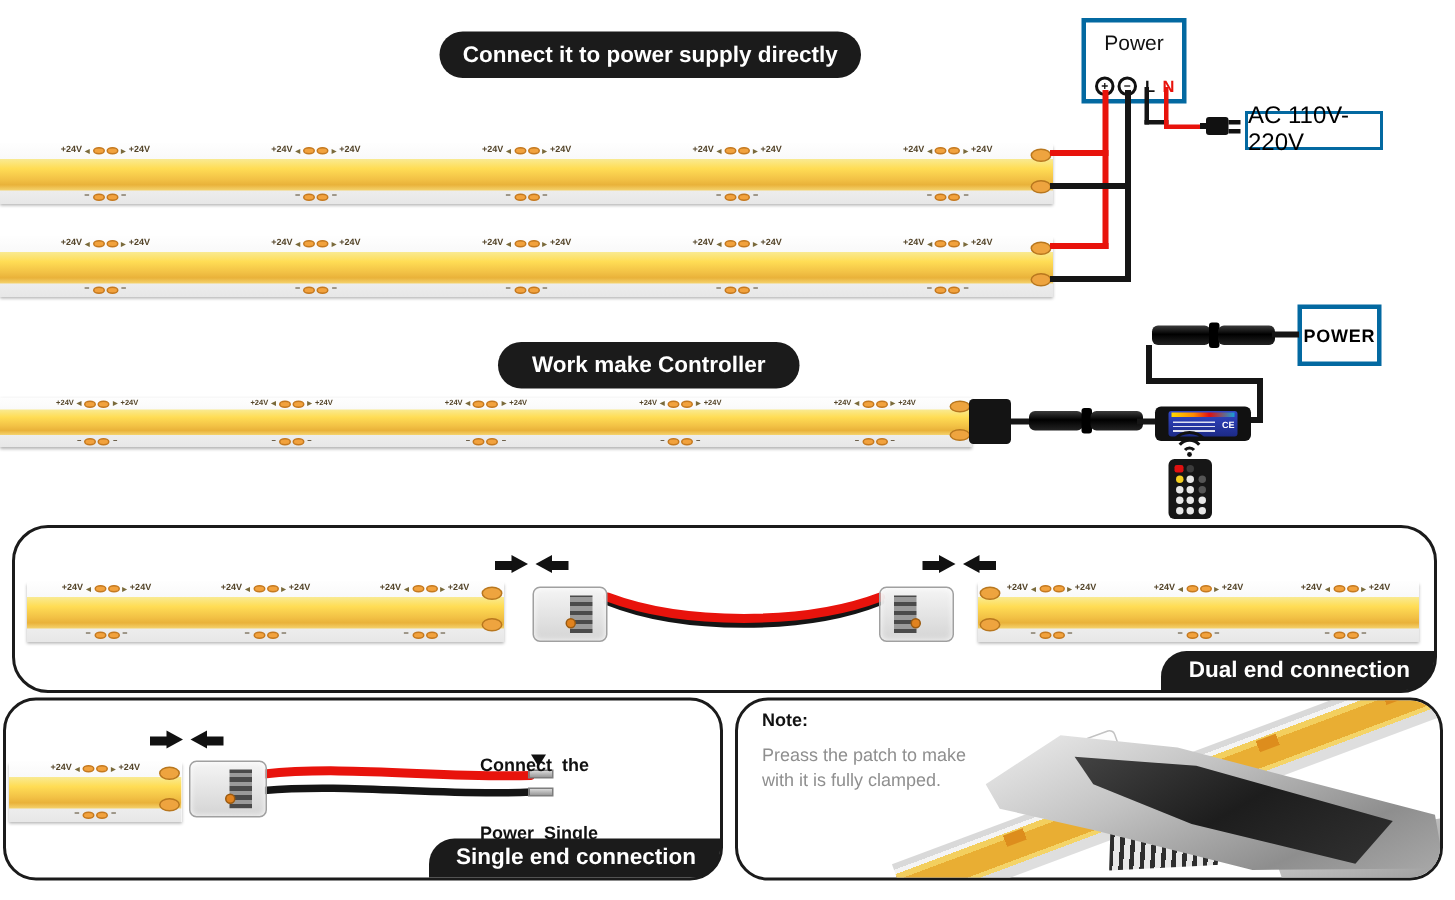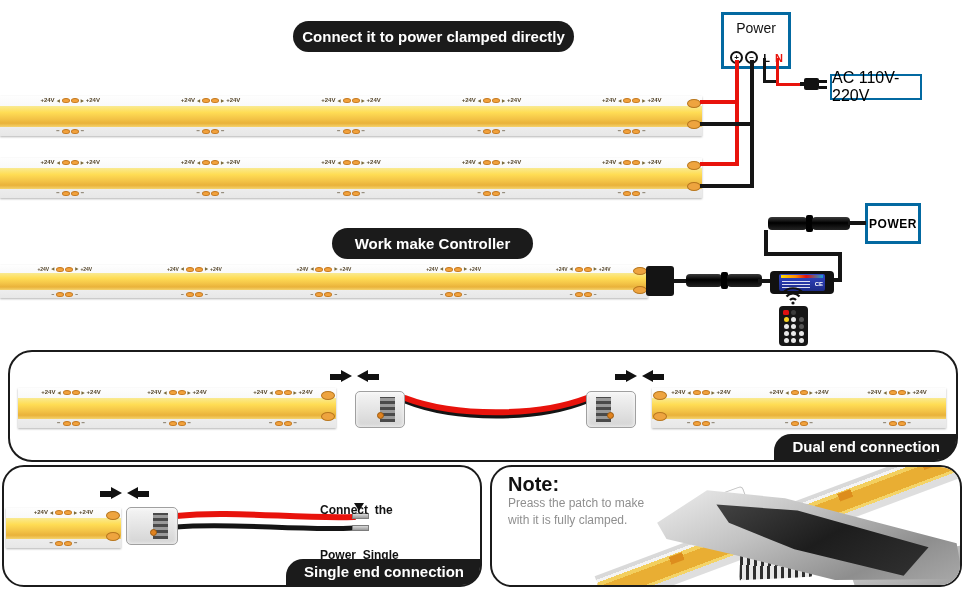--- a/index.html
+++ b/index.html
@@ -119,40 +119,40 @@
       clip-path:polygon(6% 18%,100% 0,86% 100%,0 92%); z-index:2; opacity:.92; }
   .tool-arm { position:absolute; left:845px; top:543px; width:118px; height:46px;
       background:linear-gradient(160deg,#dcdcdc,#999); clip-path:polygon(0 38%,100% 0,100% 100%,8% 100%); z-index:3; }
   .tool-base { position:absolute; left:652px; top:480px; width:312px; height:102px;
       background:linear-gradient(155deg,#f2f2f2,#c2c2c2 40%,#8e8e8e 75%,#ababab);
       clip-path:polygon(1% 40%,17% 8%,42% 16%,97% 60%,99% 95%,58% 96%,24% 70%,4% 56%); z-index:4; }
   .tool-facet { position:absolute; left:652px; top:480px; width:312px; height:102px;
       background:linear-gradient(150deg,#5a5a5a,#1d1d1d 55%,#383838);
       clip-path:polygon(20% 22%,46% 28%,88% 64%,80% 92%,45% 66%,24% 40%); z-index:5; }
 
-  .note-title { position:absolute; left:16px; top:6px; font-size:20px; font-weight:bold; color:#111; z-index:6; }
+  .note-title { position:absolute; left:16px; top:6px; font-size:12px; font-weight:bold; color:#111; z-index:6; }
   .note-line { position:absolute; left:16px; font-size:12px; color:#8f8f8f; z-index:6; }
 
   .hint-text { position:absolute; left:316px; top:6px; font-size:12px; font-weight:bold; color:#111;
       line-height:15px; white-space:pre; z-index:6; }
   .hint-arrow { position:absolute; left:350px; top:36px; width:0; height:0;
       border-left:5px solid transparent; border-right:5px solid transparent;
       border-top:8px solid #111; z-index:6; }
 
   .wifi { position:absolute; z-index:4; }
   svg.wiresvg { position:absolute; z-index:3; }
   .wiretip { position:absolute; background:linear-gradient(180deg,#d8d8d8,#9a9a9a);
       border:1px solid #7d7d7d; z-index:4; }
 </style>
 </head>
 <body>
 
 <div class="canvas">
 
-  <div class="pill" style="left:293px;top:21px;width:281px;height:31px;">Connect it to power clamped directly</div>
+  <div class="pill" style="left:293px;top:21px;width:281px;height:31px;">Connect it to power supply directly</div>
 
   <div class="outline-box" style="left:721px;top:12px;width:70px;height:57px;">
     <div class="pbox-title">Power</div>
     <span class="term" style="left:6px;top:36px;">+</span>
     <span class="term" style="left:21px;top:36px;">−</span>
     <span class="lnlab" style="right:18px;top:37px;color:#111;">L</span>
     <span class="lnlab" style="right:5px;top:37px;color:#e8130c;">N</span>
   </div>
 
   <div class="wire wblk" style="left:763px;top:58px;width:3px;height:25px;"></div>

